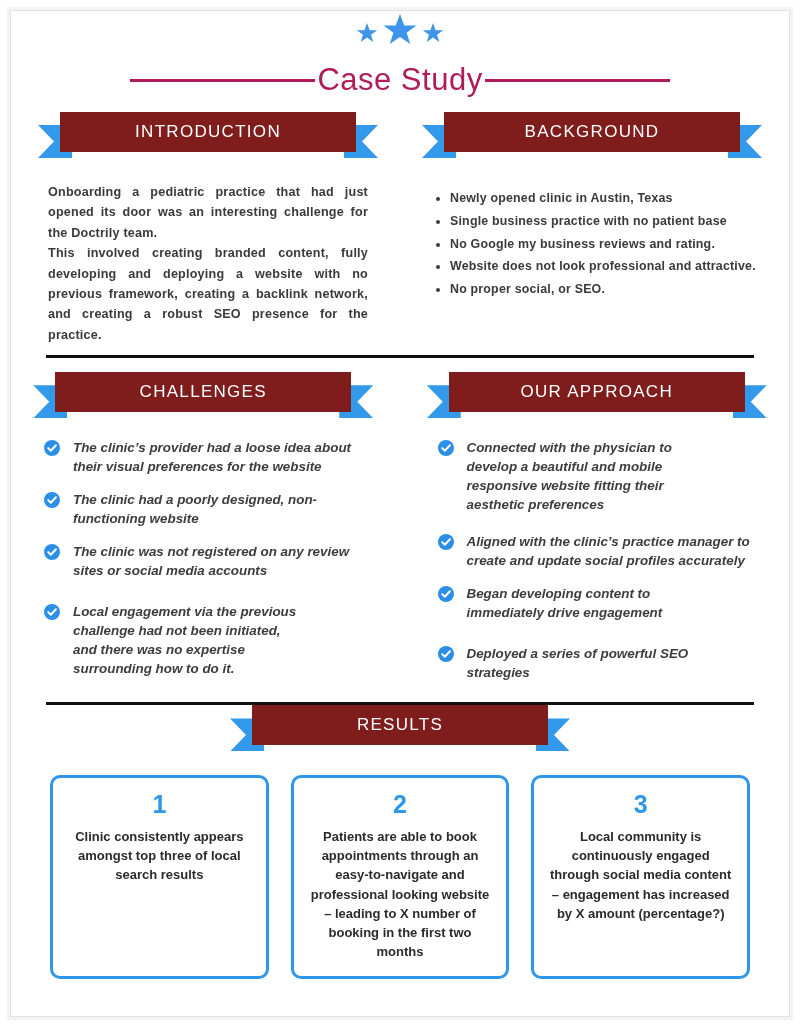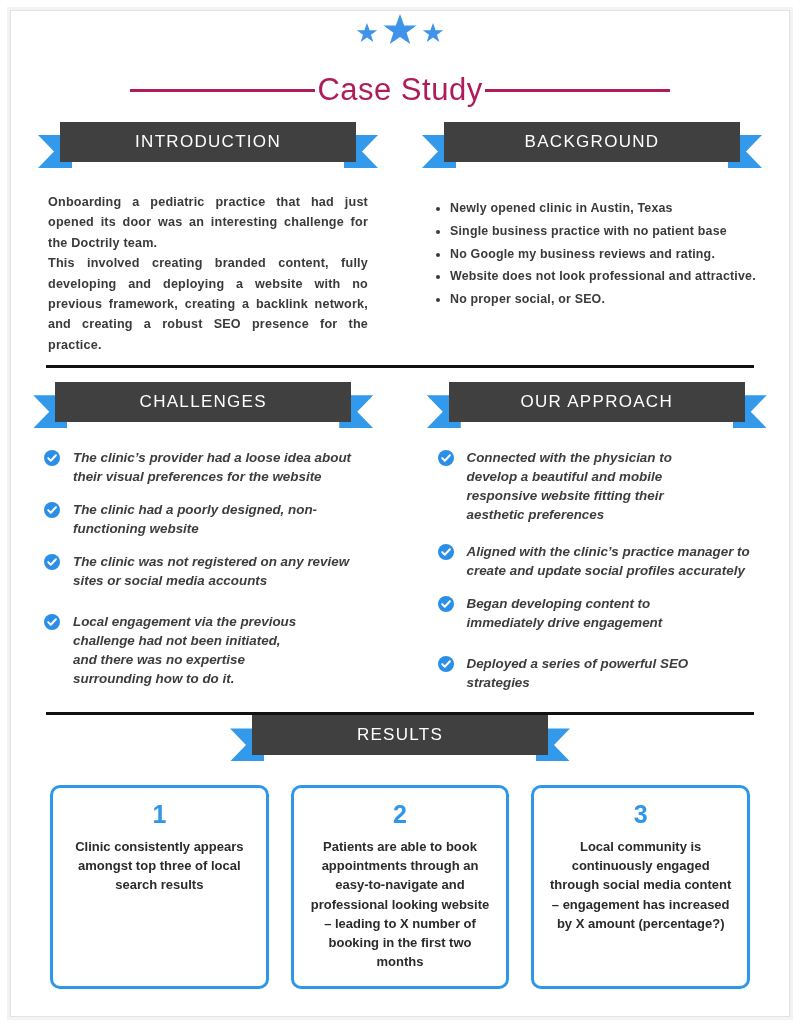--- a/index.html
+++ b/index.html
@@ -51,21 +51,21 @@
   }
   .star {
     display: inline-block;
     vertical-align: middle;
   }
 
   .title-row {
     display: flex;
     align-items: center;
     justify-content: center;
-    margin-top: 14px;
+    margin-top: 4px;
     padding: 0 100px;
   }
   .title-rule {
     flex: 1 1 auto;
     height: 3px;
     background: #b01b5a;
   }
   .doc-title {
     color: #b01b5a;
     font-size: 31px;
@@ -96,21 +96,21 @@
   .banner .tail.right {
     right: 0;
     clip-path: polygon(0 0, 100% 0, calc(100% - 16px) 50%, 100% 100%, 0 100%);
   }
   .banner .bar {
     position: absolute;
     left: 22px;
     right: 22px;
     top: 0;
     height: 40px;
-    background: #404040;
+    background: #7f1d1d;
     display: flex;
     align-items: center;
     justify-content: center;
   }
   .banner .bar-label {
     color: #ffffff;
     font-size: 17px;
     letter-spacing: 1.3px;
     font-weight: 400;
     text-align: center;

